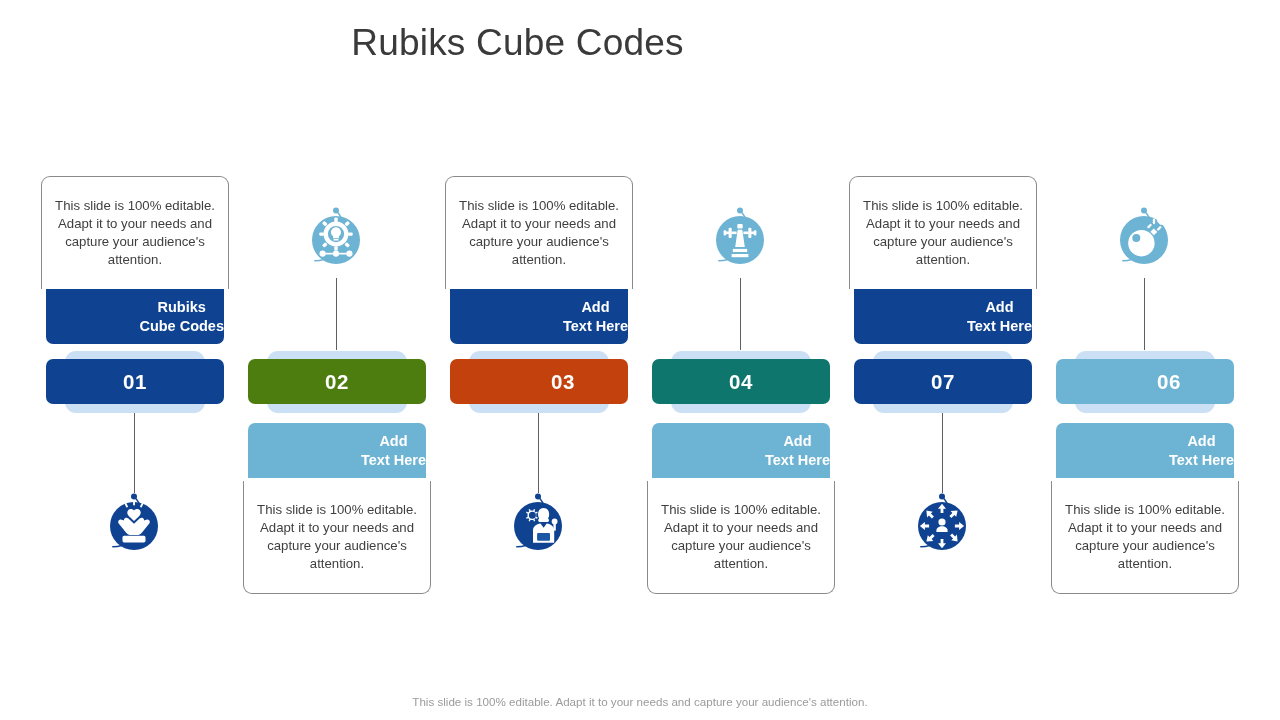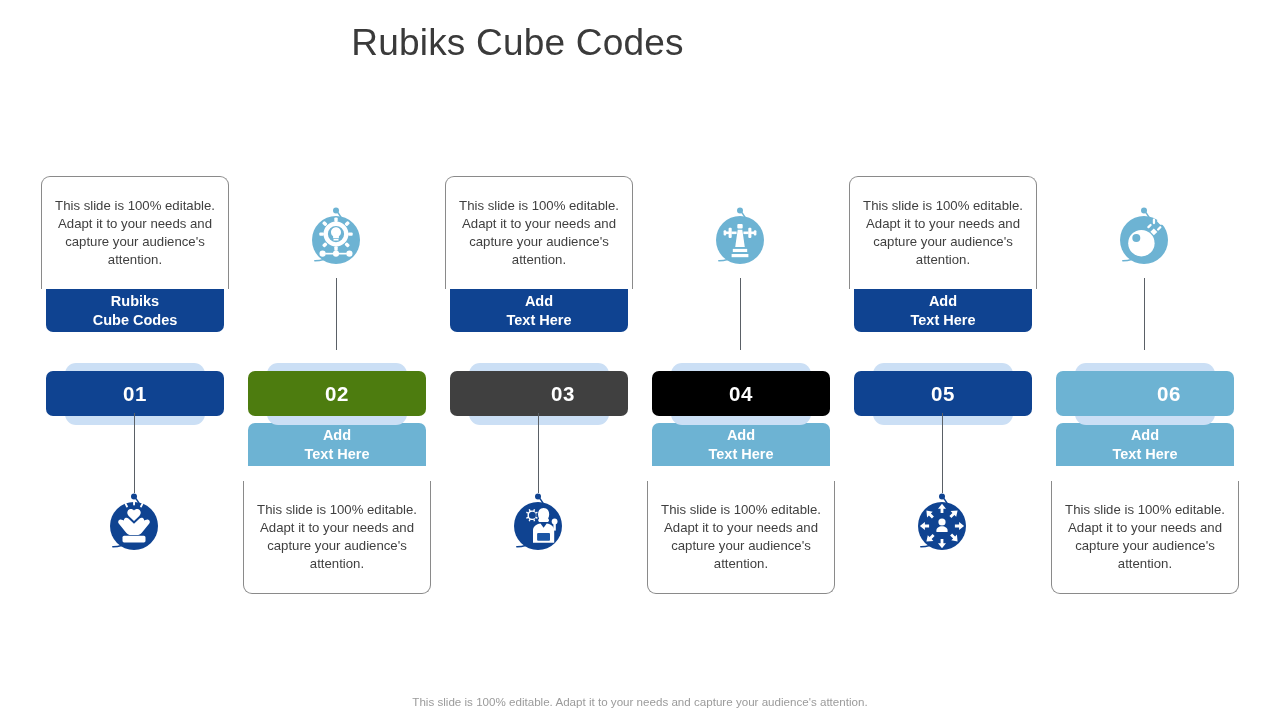--- a/index.html
+++ b/index.html
@@ -76,24 +76,24 @@
     line-height: 18.2px;
     color: #3f3f3f;
     text-align: center;
   }
 
   
   .label-card {
     position: absolute;
     left: 12px;
     width: 178px;
-    height: 43px;
+    height: 55px;
     display: flex;
     align-items: center;
-    justify-content: center;
+    justify-content: flex-end;
     color: #ffffff;
     font-size: 14.5px;
     font-weight: bold;
     line-height: 19px;
     text-align: center;
   }
   .label-card.top {
     top: 119px;
     border-radius: 0 0 7px 7px;
   }
@@ -102,21 +102,20 @@
     border-radius: 7px 7px 0 0;
   }
 
   
   .badge-wrap {
     position: absolute;
     top: 181px;
     left: 0;
     width: 202px;
     height: 66px;
-    margin-top: 12px;
   }
   .badge-plate {
     position: absolute;
     top: 0;
     left: 31px;
     width: 140px;
     height: 62px;
     background: #cbdff5;
     border-radius: 11px;
   }
@@ -250,21 +249,21 @@
       </div>
       <div class="col" style="left: 404px;">
         <div class="desc-card top">
           <div class="desc-text">This slide is 100% editable. Adapt  it to your needs and capture your audience's attention.</div>
         </div>
         <div class="label-card top" style="background: rgb(15, 67, 145);">
           <div><span>Add</span><br><span>Text Here</span></div>
         </div>
         <div class="badge-wrap">
           <div class="badge-plate" style="background: rgb(203, 223, 245);"></div>
-          <div class="badge" style="background: #404040; padding-left: 48px;">03</div>
+          <div class="badge" style="background: #c2410c; padding-left: 48px;">03</div>
         </div>
         <div class="connector down" style="background: rgb(90, 96, 102);"></div>
         <div class="icon-medallion bottom">
     <svg viewBox="0 0 72 72" xmlns="http://www.w3.org/2000/svg">
       <path d="M36 6.5 A29.5 29.5 0 0 1 14.8 56.8" fill="none" stroke="#0f4391" stroke-width="1.5" stroke-linecap="round"></path>
       <circle cx="36" cy="6.5" r="3" fill="#0f4391"></circle>
       <circle cx="36" cy="36" r="24" fill="#0f4391"></circle>
 
         <g fill="#fff">
           <path d="M26.2 22.4l-1.5-.9a7.2 7.2 0 00-.6 1.5l1.6.6c-.1.5-.2 1-.2 1.6s.1 1.1.2 1.6l-1.6.6c.2.5.4 1 .6 1.5l1.5-.9c.3.5.7.9 1.1 1.2l-.7 1.6c.5.3.9.5 1.4.7l.4-1.7c.5.1 1 .2 1.5.2s1-.1 1.5-.2l.4 1.7c.5-.2 1-.4 1.4-.7l-.7-1.6c.4-.3.8-.7 1.1-1.2l1.5.9c.2-.5.4-1 .6-1.5l-1.6-.6c.1-.5.2-1 .2-1.6s-.1-1.1-.2-1.6l1.6-.6a7.2 7.2 0 00-.6-1.5l-1.5.9c-.3-.5-.7-.9-1.1-1.2l.7-1.6c-.5-.3-.9-.5-1.4-.7l-.4 1.7c-.5-.1-1-.2-1.5-.2s-1 .1-1.5.2l-.4-1.7c-.5.2-1 .4-1.4.7l.7 1.6c-.4.3-.8.7-1.1 1.2zm4.2 6.3a3.5 3.5 0 110-7 3.5 3.5 0 010 7z"></path>
@@ -279,21 +278,21 @@
       </div>
       <div class="col" style="left: 606px;">
         <div class="desc-card bottom">
           <div class="desc-text">This slide is 100% editable. Adapt  it to your needs and capture your audience's attention.</div>
         </div>
         <div class="label-card bottom" style="background: rgb(109, 179, 211);">
           <div><span>Add</span><br><span>Text Here</span></div>
         </div>
         <div class="badge-wrap">
           <div class="badge-plate" style="background: rgb(203, 223, 245);"></div>
-          <div class="badge" style="background: #000000;">04</div>
+          <div class="badge" style="background: #0f766e;">04</div>
         </div>
         <div class="connector up" style="background: rgb(90, 96, 102);"></div>
         <div class="icon-medallion top">
     <svg viewBox="0 0 72 72" xmlns="http://www.w3.org/2000/svg">
       <path d="M36 6.5 A29.5 29.5 0 0 1 14.8 56.8" fill="none" stroke="#6db3d3" stroke-width="1.5" stroke-linecap="round"></path>
       <circle cx="36" cy="6.5" r="3" fill="#6db3d3"></circle>
       <circle cx="36" cy="36" r="24" fill="#6db3d3"></circle>
 
         <g fill="#fff">
           <path d="M31.2 42.9l2.5-17.1h4.6l2.5 17.1z"></path>
@@ -314,21 +313,21 @@
       </div>
       <div class="col" style="left: 808px;">
         <div class="desc-card top">
           <div class="desc-text">This slide is 100% editable. Adapt  it to your needs and capture your audience's attention.</div>
         </div>
         <div class="label-card top" style="background: rgb(15, 67, 145);">
           <div><span>Add</span><br><span>Text Here</span></div>
         </div>
         <div class="badge-wrap">
           <div class="badge-plate" style="background: rgb(203, 223, 245);"></div>
-          <div class="badge" style="background: rgb(15, 67, 145);">05</div>
+          <div class="badge" style="background: rgb(15, 67, 145);">07</div>
         </div>
         <div class="connector down" style="background: rgb(90, 96, 102);"></div>
         <div class="icon-medallion bottom">
     <svg viewBox="0 0 72 72" xmlns="http://www.w3.org/2000/svg">
       <path d="M36 6.5 A29.5 29.5 0 0 1 14.8 56.8" fill="none" stroke="#0f4391" stroke-width="1.5" stroke-linecap="round"></path>
       <circle cx="36" cy="6.5" r="3" fill="#0f4391"></circle>
       <circle cx="36" cy="36" r="24" fill="#0f4391"></circle>
 
         <g fill="#fff">
           <circle cx="36" cy="32" r="3.6"></circle>

